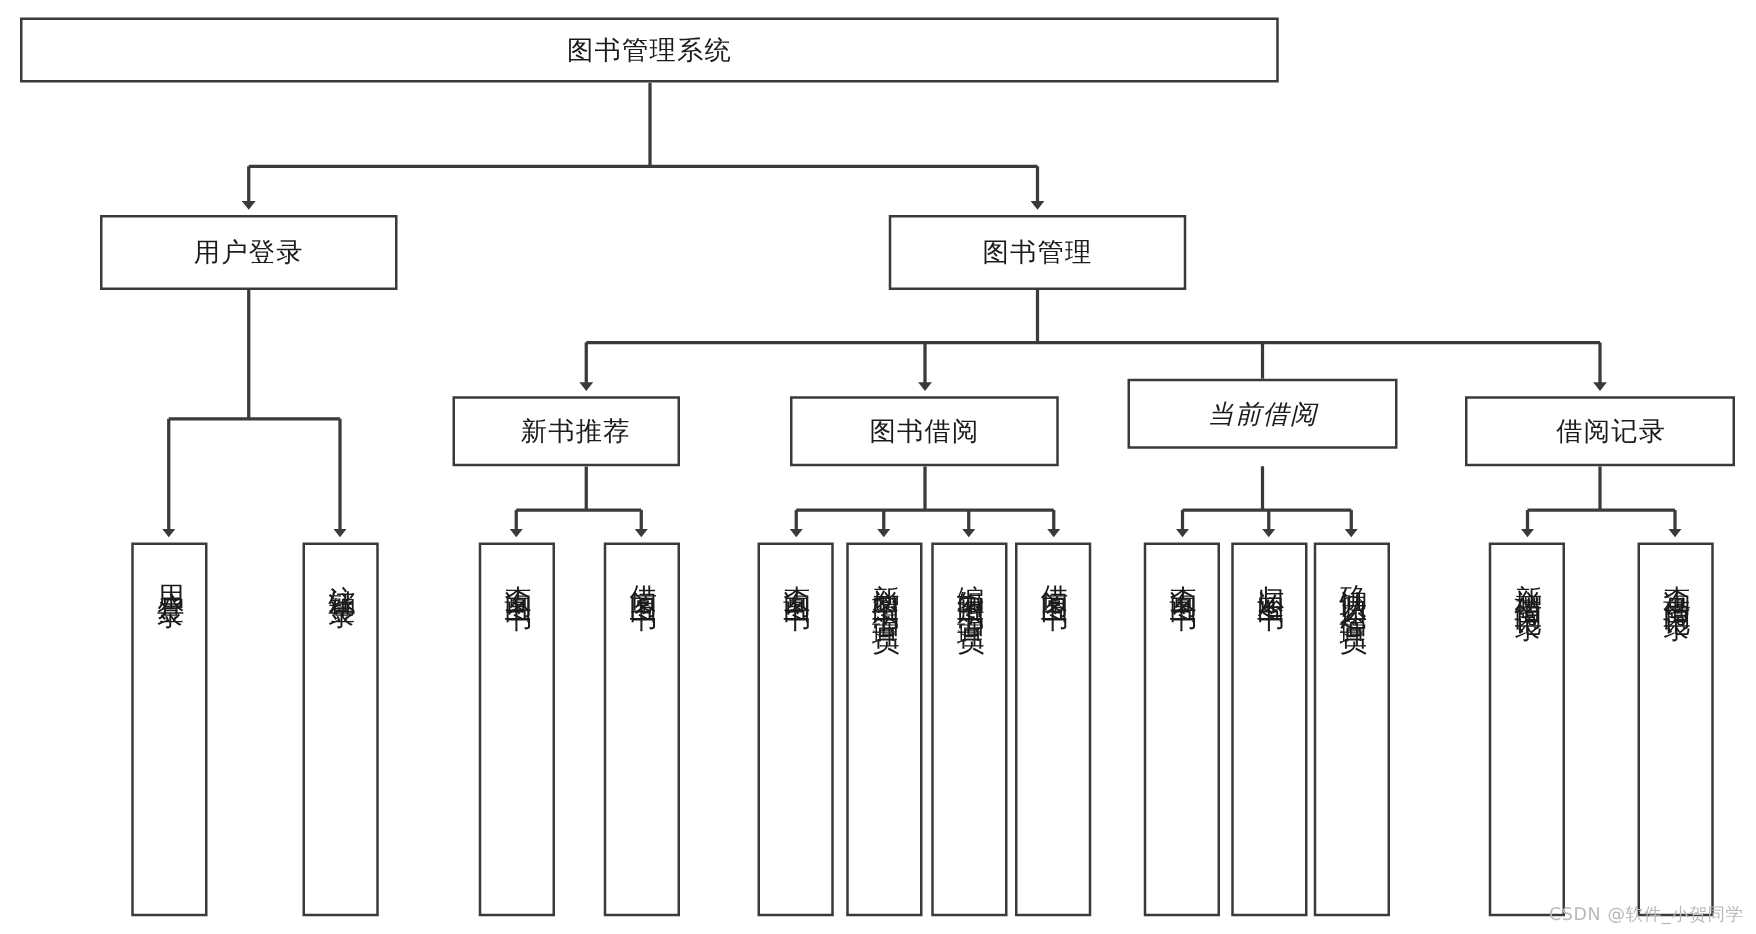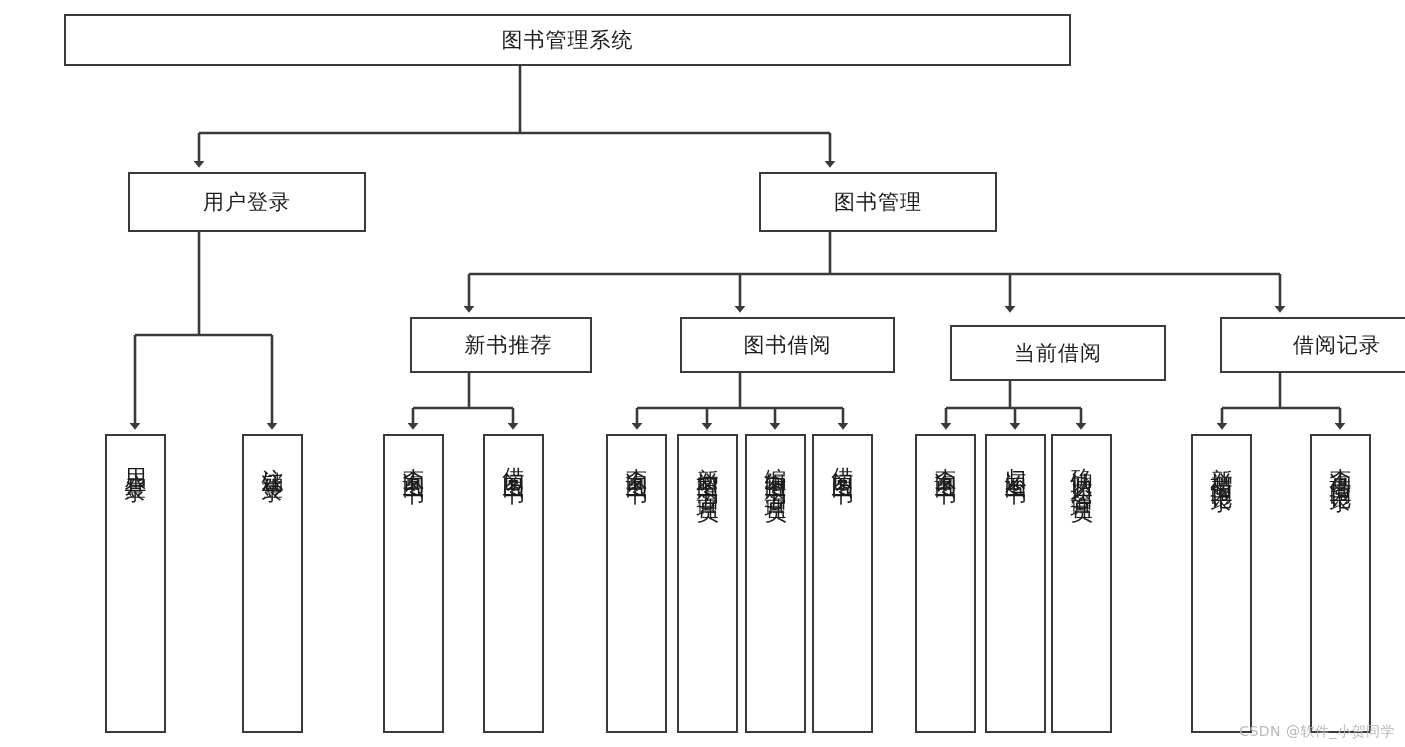--- a/index.html
+++ b/index.html
@@ -30,21 +30,20 @@
     background: #ffffff;
     border: 2px solid #3a3a3a;
     display: flex;
     align-items: center;
     justify-content: center;
     color: #1b1b1b;
   }
   .node.horiz {
     font-size: 21px;
     letter-spacing: 1px;
-    margin-left: 48px;
   }
   .node.vert {
     font-size: 22px;
     padding-top: 14px;
     align-items: flex-start;
   }
   .node.vert .vtext {
     writing-mode: vertical-rl;
     text-orientation: upright;
     letter-spacing: 5px;
@@ -126,21 +125,21 @@
   <div class="node horiz" style="left:711px; top:172px; width:238px; height:60px;">
     <span>图书管理</span>
   </div>
 
   <div class="node horiz" style="left:362px; top:317px; width:182px; height:56px;padding-left:15px;">
     <span>新书推荐</span>
   </div>
   <div class="node horiz" style="left:632px; top:317px; width:215px; height:56px;">
     <span>图书借阅</span>
   </div>
-  <div class="node horiz" style="left:902px; top:325px; width:216px; height:56px;">
+  <div class="node horiz" style="left:902px; top:303px; width:216px; height:56px;font-style:italic;">
     <span>当前借阅</span>
   </div>
   <div class="node horiz" style="left:1172px; top:317px; width:216px; height:56px;padding-left:18px;">
     <span>借阅记录</span>
   </div>
 
   <div class="node vert" style="left:105px; top:434px; width:61px; height:299px;">
     <span class="vtext">用户登录</span>
   </div>
   <div class="node vert" style="left:242px; top:434px; width:61px; height:299px;">

